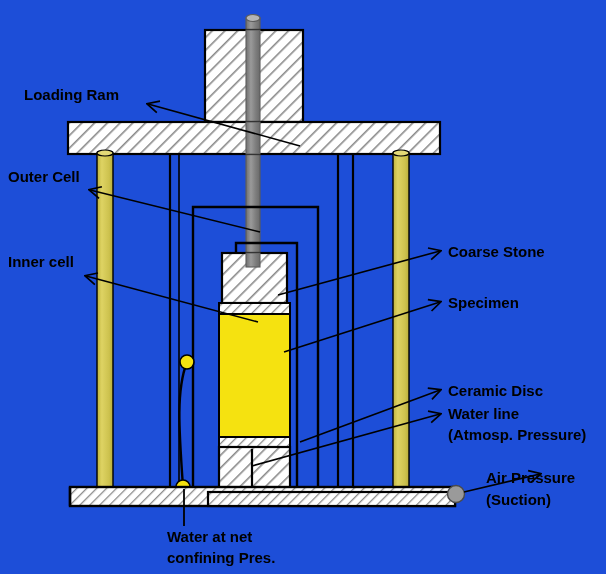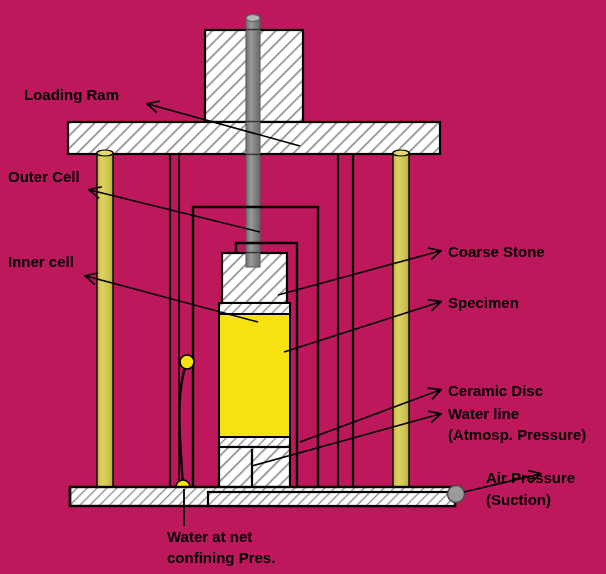--- a/index.html
+++ b/index.html
@@ -8,21 +8,21 @@
     padding: 0;
     background: #ffffff;
   }
   body {
     font-family: "Liberation Sans", sans-serif;
   }
   #diagram-root {
     position: relative;
     width: 606px;
     height: 574px;
-    background: #be185d;
+    background: #1d4ed8;
     overflow: hidden;
   }
   #diagram-svg {
     display: block;
     width: 606px;
     height: 574px;
   }
   .lbl {
     font-family: "Liberation Sans", sans-serif;
     font-size: 15px;

